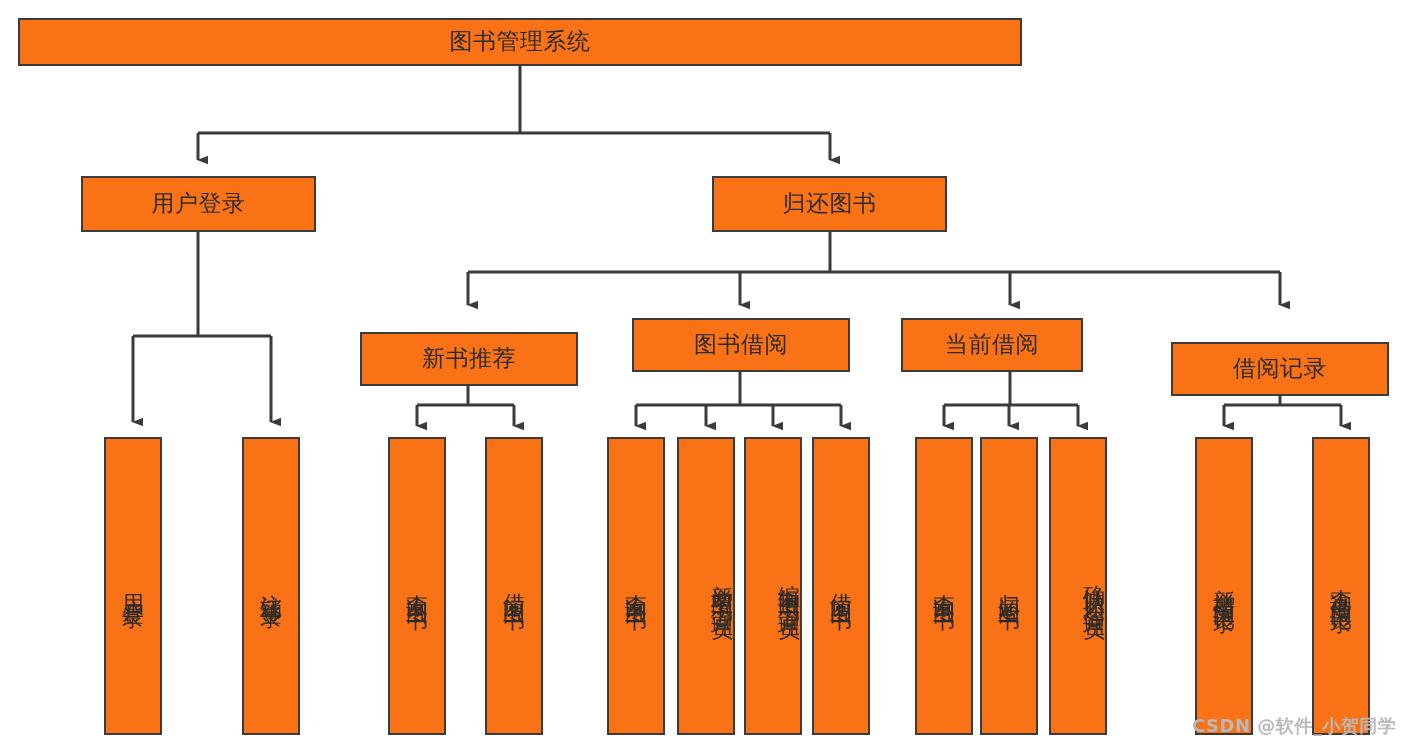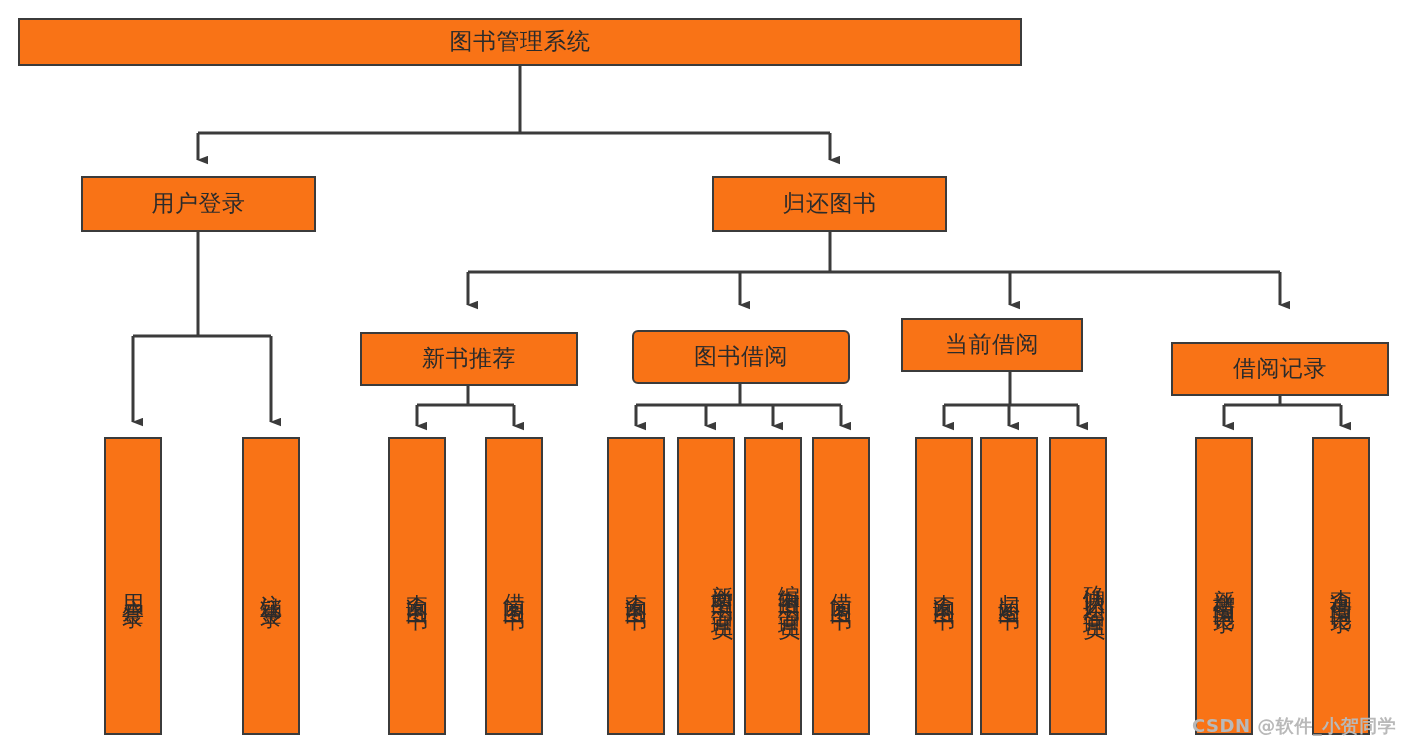--- a/index.html
+++ b/index.html
@@ -128,21 +128,21 @@
   <div class="node horiz" style="left:81px; top:176px; width:235px; height:56px;">
     <span>用户登录</span>
   </div>
   <div class="node horiz" style="left:712px; top:176px; width:235px; height:56px;">
     <span>归还图书</span>
   </div>
 
   <div class="node horiz" style="left:360px; top:332px; width:218px; height:54px;">
     <span>新书推荐</span>
   </div>
-  <div class="node horiz" style="left:632px; top:330px; width:218px; height:54px;border-radius:6px;">
+  <div class="node horiz" style="left:632px; top:318px; width:218px; height:54px;">
     <span>图书借阅</span>
   </div>
   <div class="node horiz" style="left:901px; top:318px; width:182px; height:54px;">
     <span>当前借阅</span>
   </div>
   <div class="node horiz" style="left:1171px; top:318px; width:218px; height:54px;margin-top:24px;">
     <span>借阅记录</span>
   </div>
 
   <div class="node vert mid-aligned" style="left:104px; top:437px; width:58px; height:298px;">

